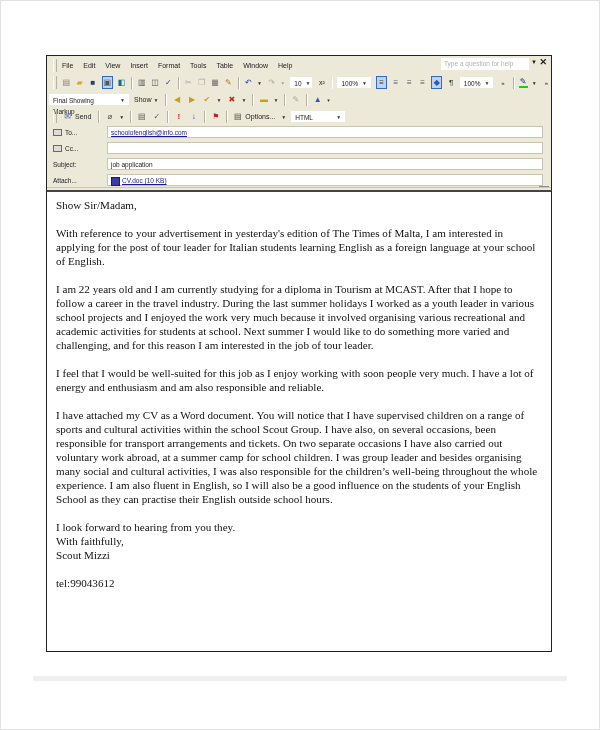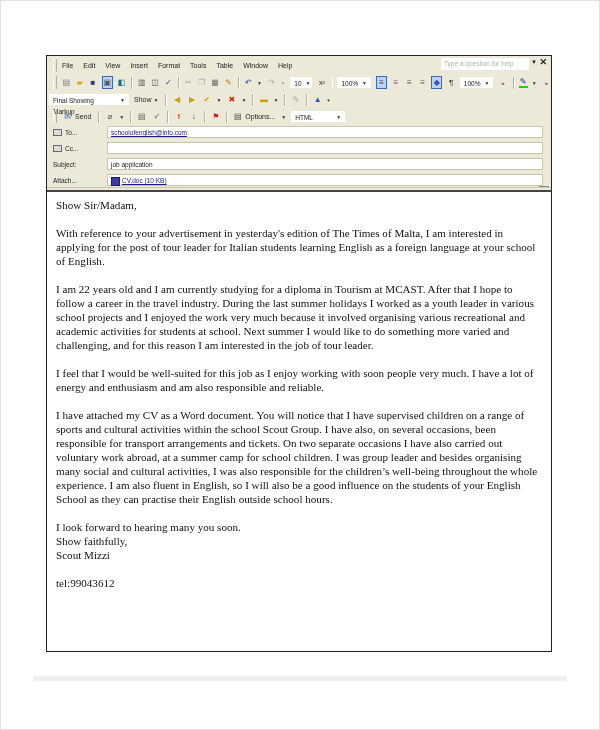--- a/index.html
+++ b/index.html
@@ -220,19 +220,19 @@
   <div class="body-sep"></div>
   <div class="grip-corner"></div>
 </div>
 
 <div class="letter">
   <p>Show Sir/Madam,</p>
   <p>With reference to your advertisement in yesterday's edition of The Times of Malta, I am interested in applying for the post of tour leader for Italian students learning English as a foreign language at your school of English.</p>
   <p>I am 22 years old and I am currently studying for a diploma in Tourism at  MCAST. After that I hope to follow a career in the travel industry. During the last summer holidays I worked as a youth leader in various school projects and I enjoyed the work very much because it involved organising various recreational and academic activities for students at school. Next summer I would like to do something more varied and challenging, and for this reason I am interested in the job of tour leader.</p>
   <p>I feel that I would be well-suited for this job as I enjoy working with soon people very much. I have a lot of energy and enthusiasm and am also responsible and reliable.</p>
   <p>I have attached my CV as a Word document. You will notice that I have supervised children on a range of sports and cultural activities within the school Scout Group. I have also, on several occasions, been responsible for transport arrangements and tickets.  On two separate occasions I have also carried out voluntary work abroad, at a summer camp for school children.  I was group leader and besides organising many social and cultural activities, I was also responsible for the children’s well-being throughout the whole experience.  I am also fluent in English, so I will also be a good influence on the students of your English School as they can practise their English outside school hours.</p>
-  <p class="tight">I look forward to hearing many you soon.</p>
-  <p class="tight">Show faithfully,</p>
+  <p class="tight">I look forward to hearing from you they.</p>
+  <p class="tight">With faithfully,</p>
   <p>Scout Mizzi</p>
   <p class="tight">tel:99043612</p>
 </div>
 
 <div class="footer-bar"></div>
 
 </body></html>

